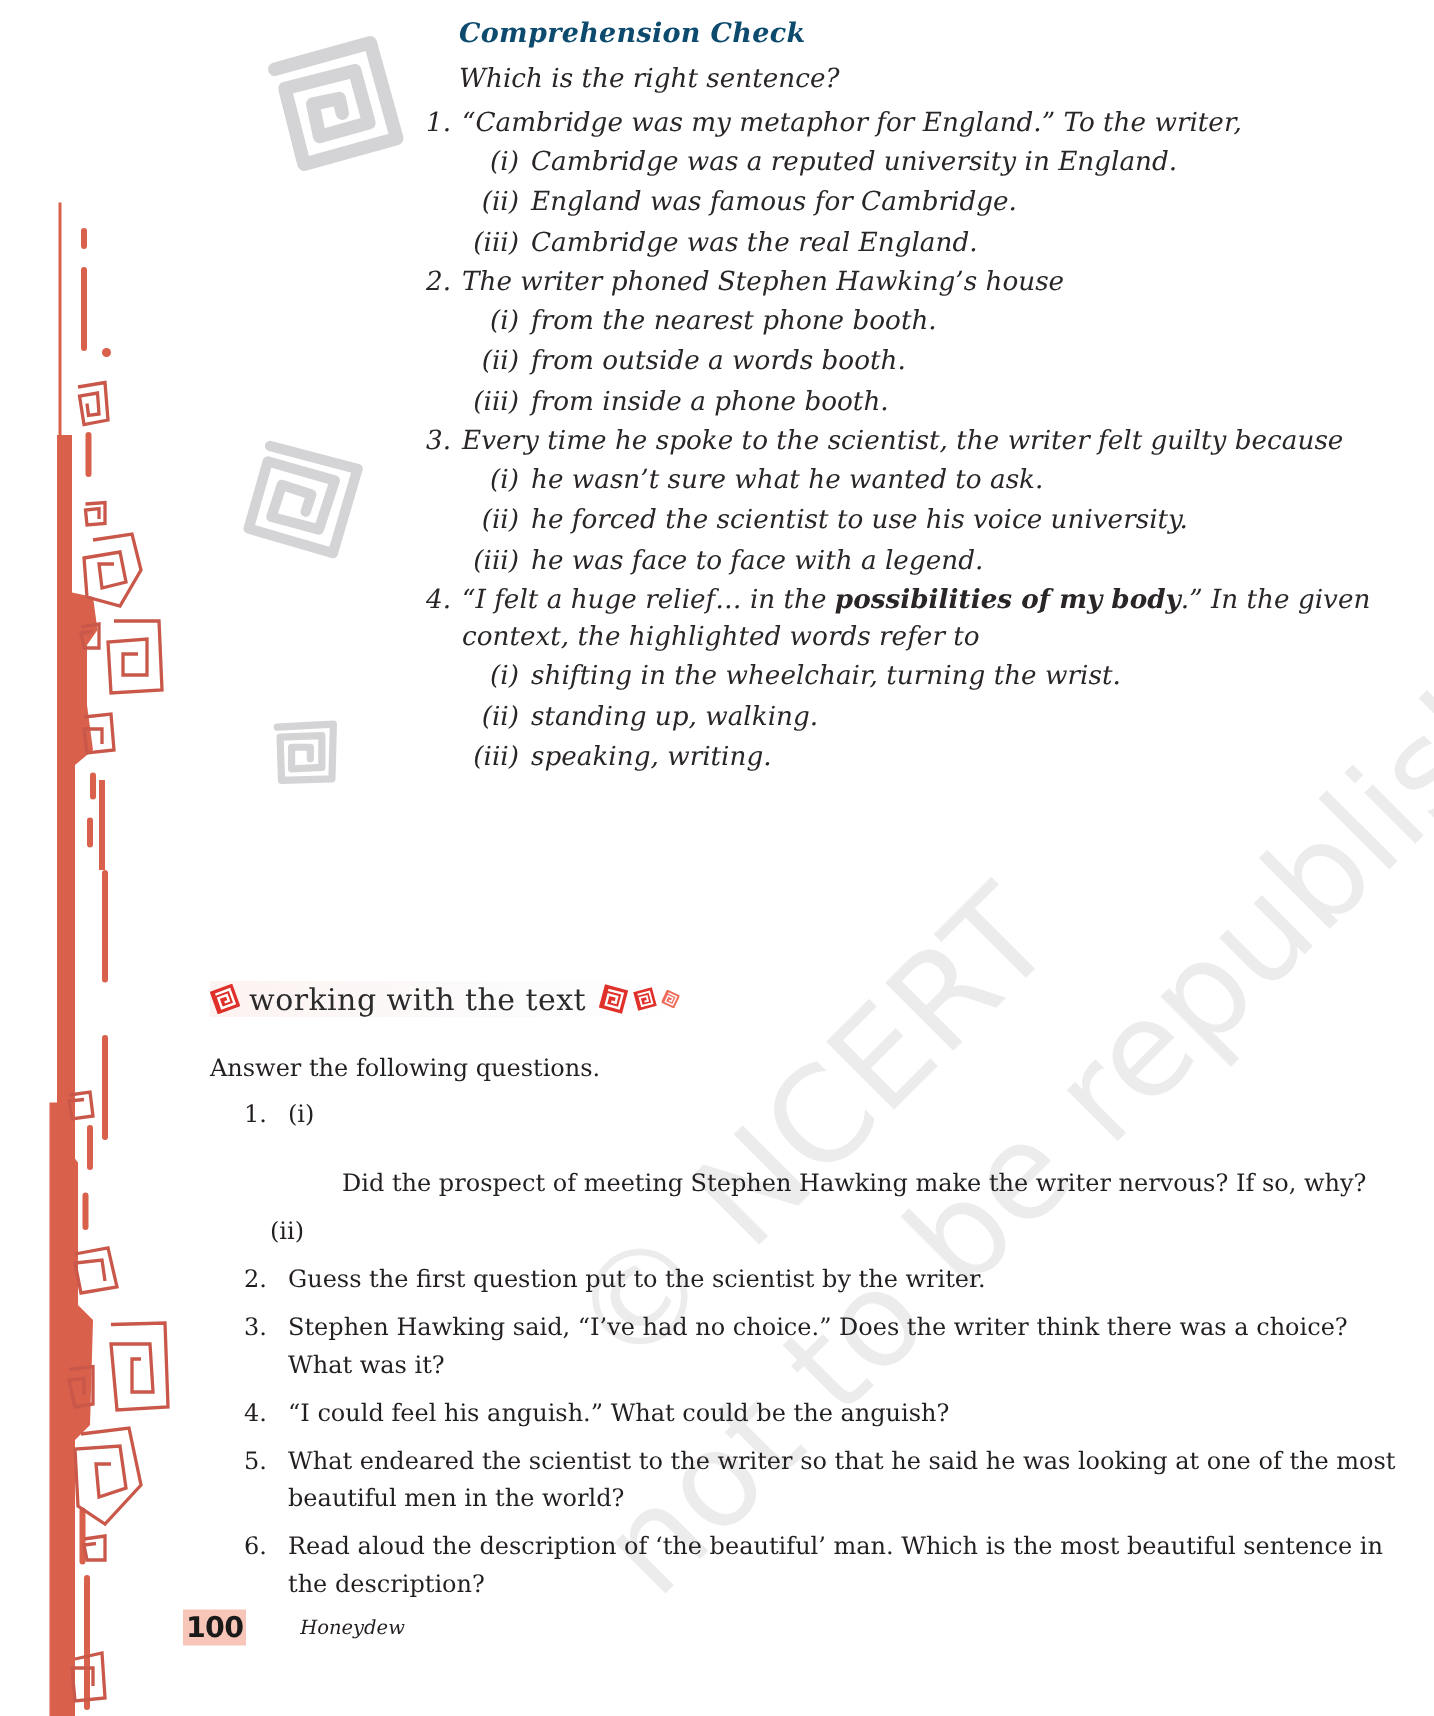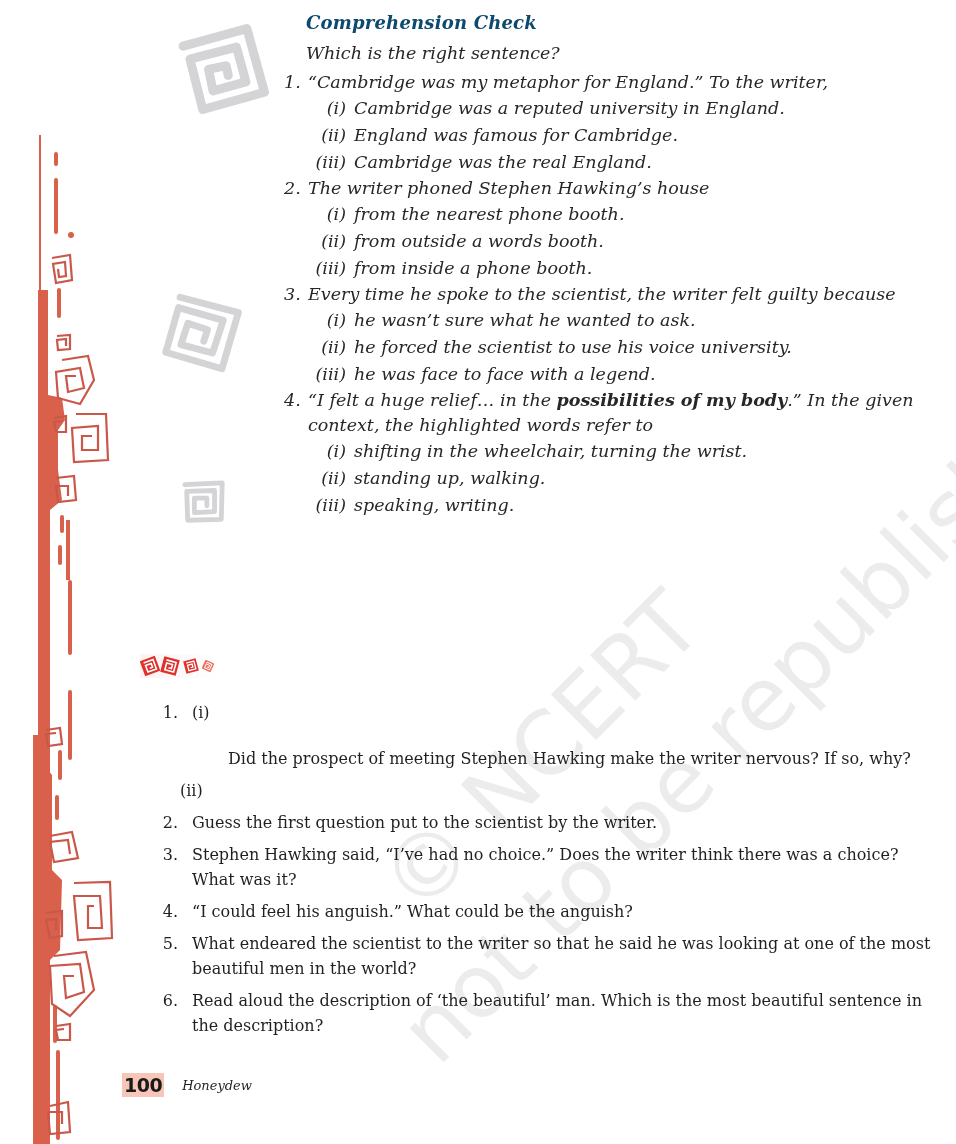--- a/index.html
+++ b/index.html
@@ -26,21 +26,21 @@
     .aq .num { width: 38px; flex: 0 0 38px; text-align: right; padding-right: 14px; box-sizing: content-box; }
     .aq .txt { flex: 1; }
     .aq-sub { display: flex; line-height: 25px; margin-bottom: 7px; }
     .aq-sub .lead { width: 38px; flex: 0 0 38px; text-align: right; padding-right: 14px; box-sizing: content-box; }
     .aq-sub .roman { width: 36px; flex: 0 0 36px; }
     .aq-sub .txt { flex: 1; margin-top: 46px; }
     .aq-sub.ii .lead { visibility: hidden; }
     .aq-sub.ii .roman { margin-left: -12px; width: 48px; flex: 0 0 48px; }
     .footer { position: absolute; left: 122px; top: 1073px; display: flex; align-items: center; }
     .page-num { background: #f7c6b8; font-family: "DejaVu Sans", sans-serif; font-weight: bold; font-size: 19px; color: #1a1a1a; padding: 1px 2px; letter-spacing: -0.5px; line-height: 22px; }
-    .book-title { font-family: "DejaVu Serif", serif; font-style: italic; font-size: 13px; color: #231f20; margin-left: 18px; }
+    .book-title { font-family: "DejaVu Serif", serif; font-style: italic; font-size: 13px; color: #231f20; margin-left: 36px; }
   </style>
 </head>
 <body>
 
 <svg class="border-strip" viewBox="0 0 130 1144" xmlns="http://www.w3.org/2000/svg">
   <g fill="#d9604a" stroke="none">
 
     <rect x="39" y="135" width="2" height="220"></rect>
 
     <rect x="54" y="152" width="4" height="14" rx="2"></rect>
@@ -176,20 +176,21 @@
     </div>
 </section>
 
 <div class="wwt">
   <svg class="wwt-icon" width="20" height="20" viewBox="0 0 20 20">
     <g transform="rotate(-20 10 10)">
         <rect x="2" y="2" width="16" height="16" fill="#e0302a"></rect>
         <path d="M5 5 L15 5 L15 15 L6 15 L6 8 L12 8 L12 12 L9 12" fill="none" stroke="#fff" stroke-width="1.6"></path>
       </g>
   </svg>
+  <span class="wwt-label">working with the text</span>
   <svg class="wwt-icon" width="20" height="20" viewBox="0 0 20 20">
     <g transform="rotate(15 10 10)">
         <rect x="2" y="2" width="16" height="16" fill="#e0302a"></rect>
         <path d="M5 5 L15 5 L15 15 L6 15 L6 8 L12 8 L12 12 L9 12" fill="none" stroke="#fff" stroke-width="1.6"></path>
       </g>
   </svg>
   <svg class="wwt-icon" width="16" height="16" viewBox="0 0 20 20" style="margin-left:3px;">
     <g transform="rotate(-15 10 10)">
         <rect x="2" y="2" width="16" height="16" fill="#e0302a"></rect>
         <path d="M5 5 L15 5 L15 15 L6 15 L6 8 L12 8 L12 12 L9 12" fill="none" stroke="#fff" stroke-width="1.6"></path>
@@ -197,20 +198,21 @@
   </svg>
   <svg class="wwt-icon" width="12" height="12" viewBox="0 0 20 20" style="margin-left:3px;">
     <g transform="rotate(25 10 10)">
         <rect x="2" y="2" width="16" height="16" fill="#f06a5a"></rect>
         <path d="M5 5 L15 5 L15 15 L6 15 L6 8 L12 8 L12 12 L9 12" fill="none" stroke="#fff" stroke-width="1.6"></path>
       </g>
   </svg>
 </div>
 
 <section class="awt">
+  <p class="awt-intro">Answer the following questions.</p>
 
   <div class="aq-sub">
     <span class="lead">1.</span>
     <span class="roman">(i)</span>
     <span class="txt">Did the prospect of meeting Stephen Hawking make the writer nervous? If so, why?</span>
   </div>
   <div class="aq-sub ii">
     <span class="lead"></span>
     <span class="roman">(ii)</span>
   </div>

